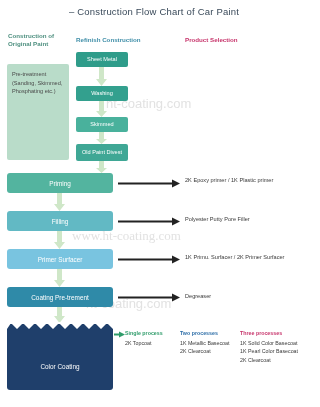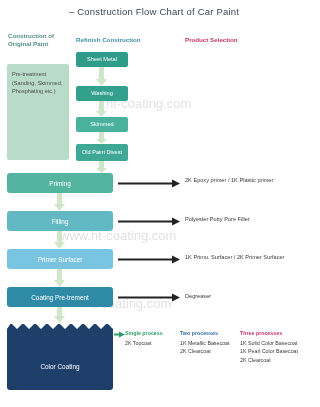--- a/index.html
+++ b/index.html
@@ -46,21 +46,21 @@
   
   .watermark {
     position: absolute;
     font-size: 13px;
     color: #e2e2e2;
     font-family: "Liberation Sans", sans-serif;
     white-space: nowrap;
     letter-spacing: 0px;
   }
   .wm1 { left: 106px; top: 96px; }
-  .wm2 { left: 60px;  top: 228px; }
+  .wm2 { left: 72px;  top: 228px; font-family: Liberation Serif, serif; }
   .wm3 { left: 86px;  top: 296px; }
 
   
   .box {
     position: absolute;
     box-sizing: border-box;
     display: flex;
     align-items: center;
     justify-content: center;
     text-align: center;

